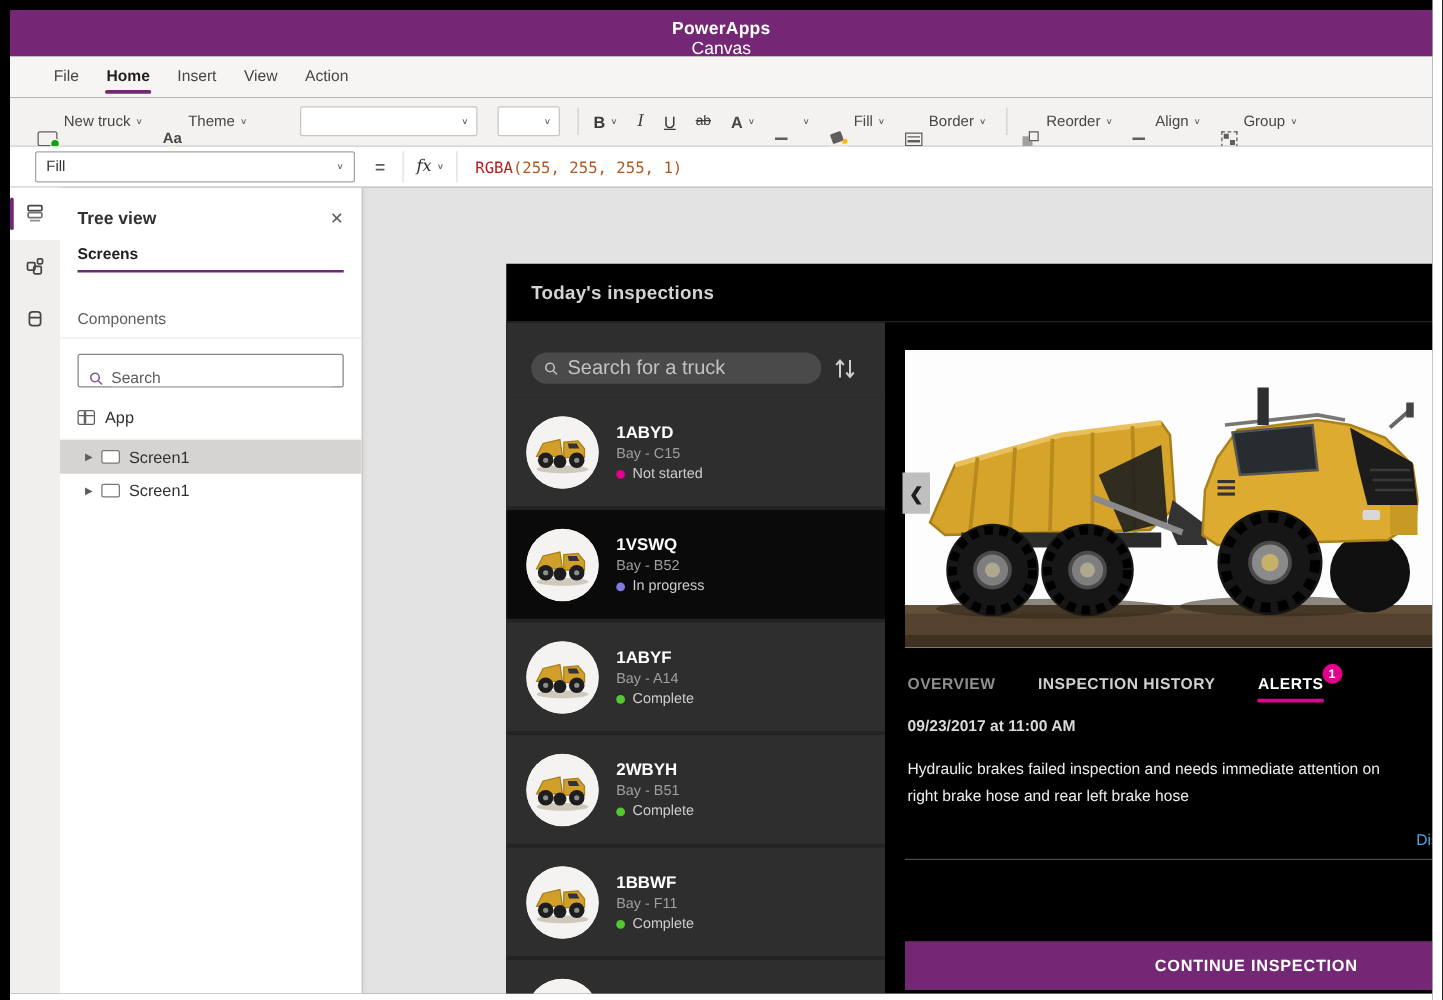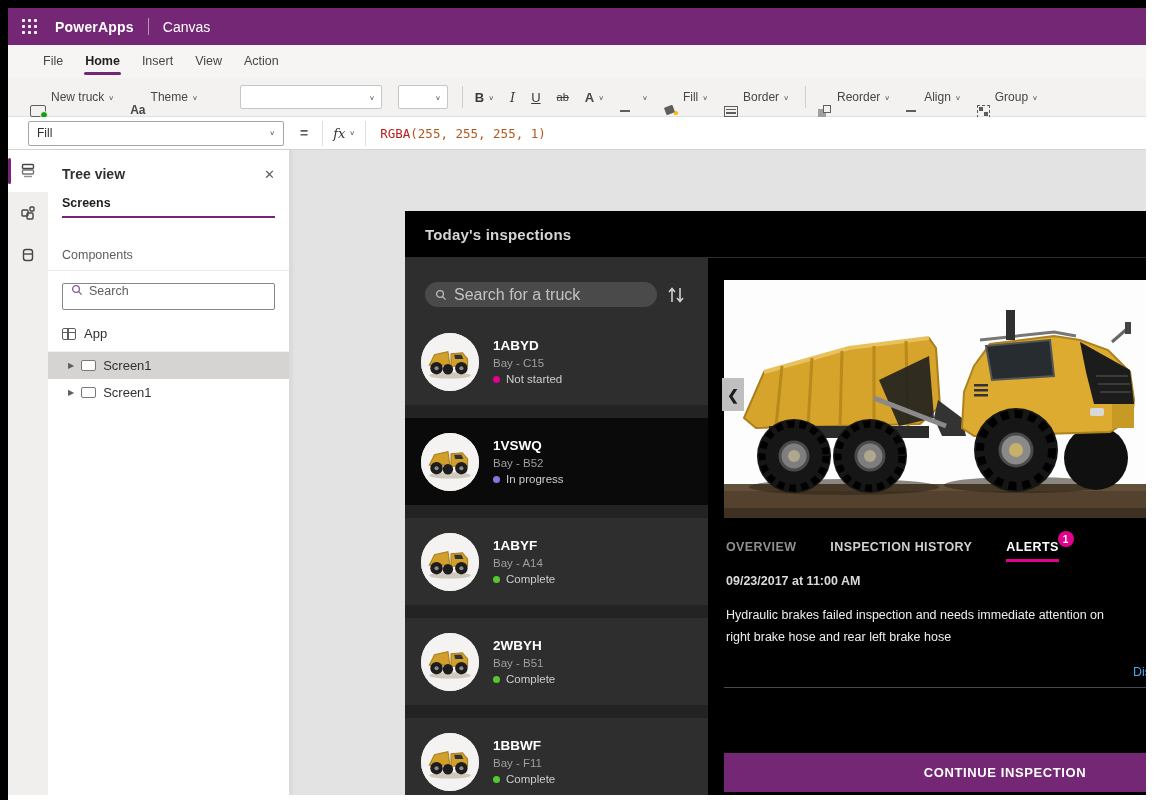--- a/index.html
+++ b/index.html
@@ -5,21 +5,21 @@
   :root{ --brand:#742774; --accent:#e3008c; }
   *{ box-sizing:border-box; margin:0; padding:0; }
   body{ font-family:"Liberation Sans", sans-serif; background:#000; }
   #stage{ position:relative; width:1154px; height:800px; background:#000; overflow:hidden; }
 
   
   .sliver-right{ position:absolute; left:1146px; top:0; width:8px; height:800px; background:#fff; z-index:50; }
   .sliver-bottom{ position:absolute; left:8px; top:795px; width:1138px; height:5px; background:#fff; z-index:50; }
 
   
-  .topbar{ position:absolute; left:8px; top:8px; width:1138px; height:37px; background:var(--brand); display:flex; align-items:center; color:#fff; }
+  .topbar{ position:absolute; left:8px; top:8px; width:1138px; height:37px; background:var(--brand); display:flex; align-items:center; color:#fff;flex-direction:column; }
   .waffle{ width:15px; height:15px; margin:0 18px 0 14px; display:grid; grid-template-columns:repeat(3,1fr); grid-template-rows:repeat(3,1fr); gap:3px; cursor:pointer; }
   .waffle i{ background:#fff; border-radius:1px; }
   .tb-app{ font-size:14px; font-weight:700; letter-spacing:.2px; }
   .tb-div{ width:1px; height:17px; background:rgba(255,255,255,.5); margin:0 14px; }
   .tb-ctx{ font-size:14px; }
 
   
   .menubar{ position:absolute; left:8px; top:45px; width:1138px; height:33px; background:#f6f5f4; display:flex; align-items:center; padding-left:24px; }
   .menu-item{ position:relative; font-size:12.5px; color:#484644; padding:0 11px; height:33px; line-height:33px; cursor:pointer; }
   .menu-item.active{ color:#201f1e; font-weight:700; }
@@ -80,21 +80,21 @@
 
   
   .treepanel{ position:absolute; left:48px; top:150px; width:242px; height:645px; background:#fff; border-right:1px solid #dcdad8; box-shadow:2px 0 4px rgba(0,0,0,.06); z-index:4; }
   .tp-head{ display:flex; align-items:center; padding:16px 14px 10px 14px; }
   .tp-title{ font-size:14px; font-weight:700; color:#323130; }
   .tp-close{ margin-left:auto; font-size:13px; color:#605e5c; cursor:pointer; line-height:1; }
   .tp-tabs{ display:flex; gap:26px; padding:0 14px; border-bottom:1px solid #edebe9;flex-direction:column; }
   .tp-tab{ position:relative; font-size:12.5px; color:#605e5c; padding:4px 0 8px 0; cursor:pointer; }
   .tp-tab.active{ color:#201f1e; font-weight:700; }
   .tp-tab.active::after{ content:""; position:absolute; left:0; right:0; bottom:0; height:2.5px; background:var(--brand); }
-  .tp-search{ margin:12px 14px 10px 14px; height:27px; border:1px solid #8a8886; border-radius:2px; display:flex; align-items:flex-start; padding:0 8px; background:#fff; }
+  .tp-search{ margin:12px 14px 10px 14px; height:27px; border:1px solid #8a8886; border-radius:2px; display:flex; align-items:flex-end; padding:0 8px; background:#fff; }
   .tp-search svg{ flex:none; margin-right:6px; }
   .tp-search input{ border:none; outline:none; width:100%; font-size:12.5px; color:#323130; font-family:"Liberation Sans", sans-serif; }
   .tp-search input::placeholder{ color:#605e5c; }
   .tp-app{ display:flex; align-items:center; gap:8px; padding:6px 14px 10px 14px; font-size:13px; color:#323130; cursor:pointer; border-bottom:1px solid #f1f0ef; }
   .app-ico{ width:14px; height:12px; border:1.5px solid #605e5c; border-radius:2px; position:relative; }
   .app-ico::before{ content:""; position:absolute; left:4px; top:0; bottom:0; width:1.5px; background:#605e5c; }
   .app-ico::after{ content:""; position:absolute; left:0; right:0; top:3px; height:1.5px; background:#605e5c; }
   .tree-row{ display:flex; align-items:center; gap:7px; height:27px; padding-left:20px; font-size:13px; color:#323130; cursor:pointer; }
   .tree-row.selected{ background:#d6d4d2; }
   .tw-caret{ font-size:8px; color:#605e5c; }
@@ -104,21 +104,21 @@
   .canvas{ position:absolute; left:290px; top:150px; width:856px; height:645px; background:#e3e3e3; overflow:hidden; }
   .app{ position:absolute; left:115px; top:61px; width:741px; height:584px; background:#000; overflow:hidden; }
   .app-header{ height:47px; line-height:47px; padding-left:20px; color:#d4d4d4; font-size:15px; font-weight:700; letter-spacing:.2px; border-bottom:1px solid #2c2c2c; }
 
   
   .truck-list{ position:absolute; left:0; top:47px; width:303px; height:537px; background:#232323; overflow:hidden; }
   .tl-searchrow{ position:relative; height:60px; background:#2e2e2e; }
   .tl-pill{ position:absolute; left:20px; top:24px; width:232px; height:25px; background:#4a4a4a; border-radius:13px; display:flex; align-items:center; padding:0 10px; color:#c2c2c2; font-size:16px; cursor:text; }
   .tl-pill svg{ margin-right:7px; flex:none; }
   .tl-sort{ position:absolute; left:262px; top:27px; cursor:pointer; }
-  .truck-row{ height:87px; margin-bottom:13px; background:#2e2e2e; display:flex; align-items:center; padding:0 14px 0 16px; cursor:pointer; }
+  .truck-row{ height:87px; margin-bottom:3px; background:#2e2e2e; display:flex; align-items:center; padding:0 14px 0 16px; cursor:pointer; }
   .truck-row.selected{ background:#0a0a0a; }
   .avatar{ width:58px; height:58px; border-radius:50%; overflow:hidden; background:#f4f3f1; flex:none; }
   .truck-meta{ margin-left:14px; }
   .truck-id{ font-size:13.5px; font-weight:700; color:#fff; }
   .truck-bay{ font-size:11.5px; color:#9f9f9f; margin-top:4px; }
   .truck-status{ display:flex; align-items:center; font-size:11.5px; color:#cdcdcd; margin-top:4px; }
   .truck-dot{ width:7px; height:7px; border-radius:50%; margin-right:6px; background:#888; }
 
   
   .detail{ position:absolute; left:303px; top:47px; width:997px; height:537px; background:#000; }

